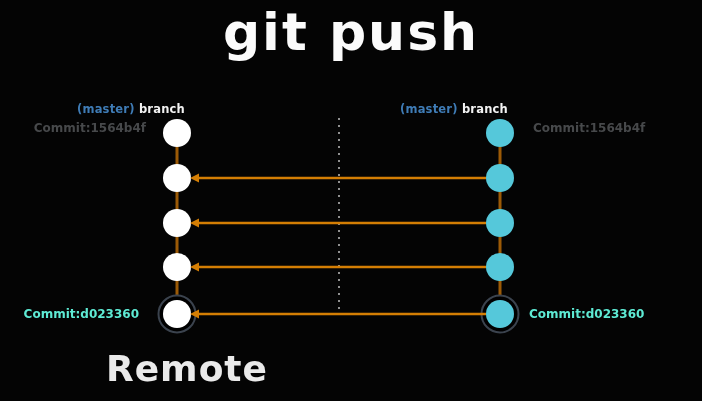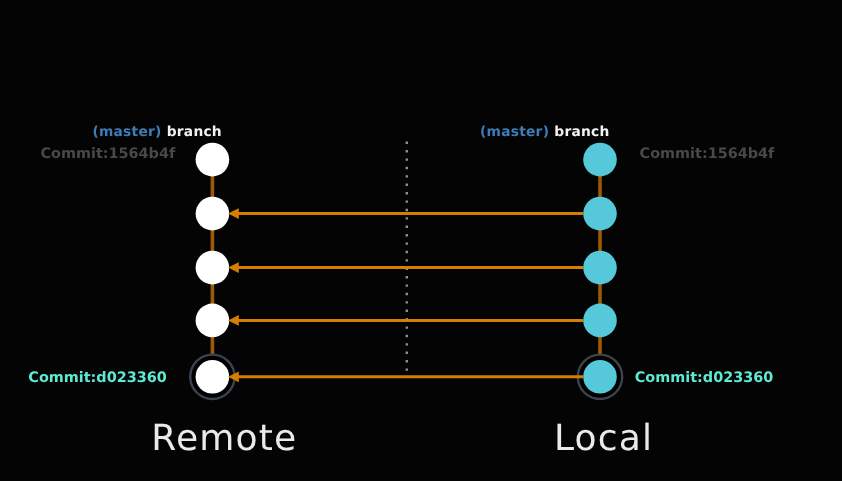--- a/index.html
+++ b/index.html
@@ -25,30 +25,31 @@
     position:absolute;font-size:12px;font-weight:700;color:#47494b;
     white-space:nowrap;
   }
   .commit-label.highlight{color:#5eead4;}
   .ctl{top:121px;right:556px;}
   .ctr{top:121px;left:533px;}
   .cbl{top:307px;right:563px;}
   .cbr{top:307px;left:529px;}
   .col-label{
     position:absolute;top:348px;width:200px;text-align:center;
-    font-size:30px;font-weight:400;color:#eaeaea;letter-spacing:1px;
+    font-size:36px;font-weight:700;color:#eaeaea;letter-spacing:1px;
   }
   .col-label.remote{left:87px;}
   .col-label.local{left:403px;}
 </style>
 </head>
 <body>
 
 <div class="canvas">
 
+  <h1 class="title">git push</h1>
 
   <svg class="diagram-svg" width="702" height="401" viewBox="0 0 702 401">
       <line x1="339" y1="118" x2="339" y2="311" stroke="#909090" stroke-width="2" stroke-dasharray="2 5"></line>
       <line x1="177" y1="133" x2="177" y2="297.5" stroke="#9c5a06" stroke-width="3"></line>
       <line x1="500" y1="133" x2="500" y2="297.5" stroke="#9c5a06" stroke-width="3"></line>
       <circle cx="177" cy="314" r="18.5" fill="#000000" stroke="#3b434e" stroke-width="2"></circle>
       <circle cx="500" cy="314" r="18.5" fill="#000000" stroke="#3b434e" stroke-width="2"></circle>
       <circle cx="177" cy="133" r="14" fill="#ffffff"></circle>
       <circle cx="177" cy="178" r="14" fill="#ffffff"></circle>
       <circle cx="177" cy="223" r="14" fill="#ffffff"></circle>
@@ -77,15 +78,14 @@
     <span class="tag">(master)</span>
     <span>branch</span>
   </div>
 
   <div class="commit-label ctl">Commit:1564b4f</div>
   <div class="commit-label ctr">Commit:1564b4f</div>
   <div class="commit-label highlight cbl">Commit:d023360</div>
   <div class="commit-label highlight cbr">Commit:d023360</div>
 
   <div class="col-label remote">Remote</div>
-  <div class="col-label local">Local</div>
 
 </div>
 
 </body></html>

